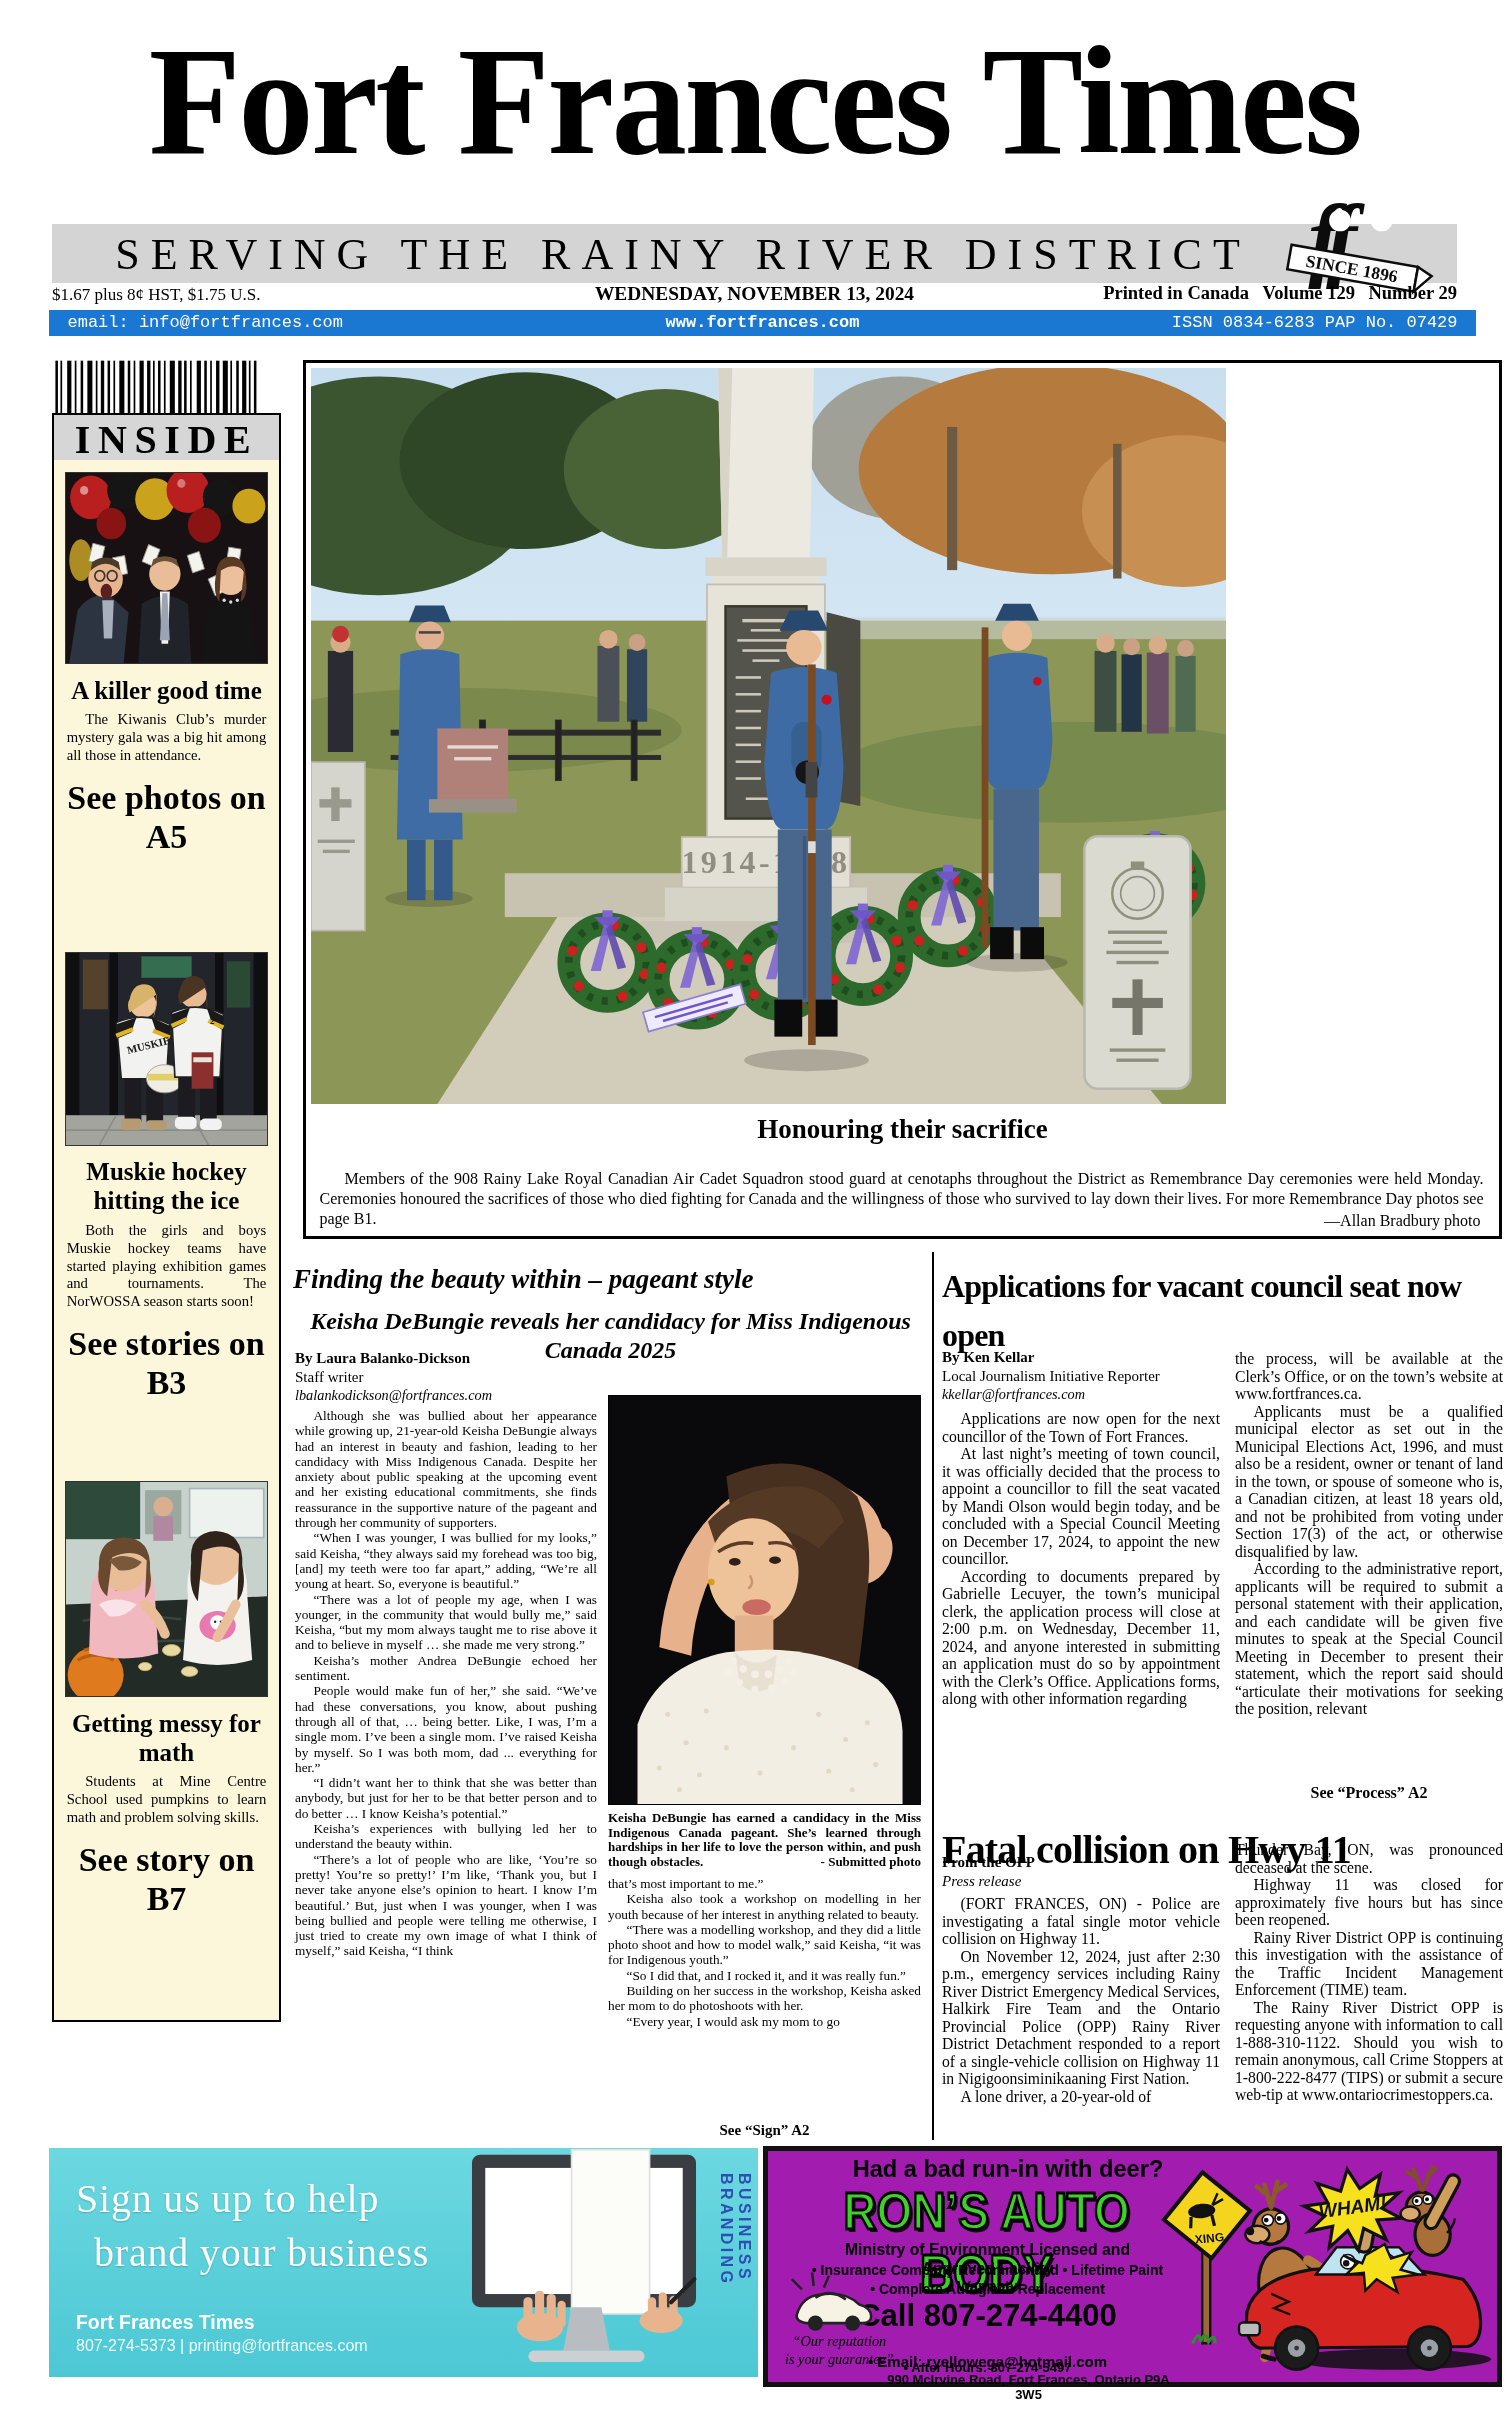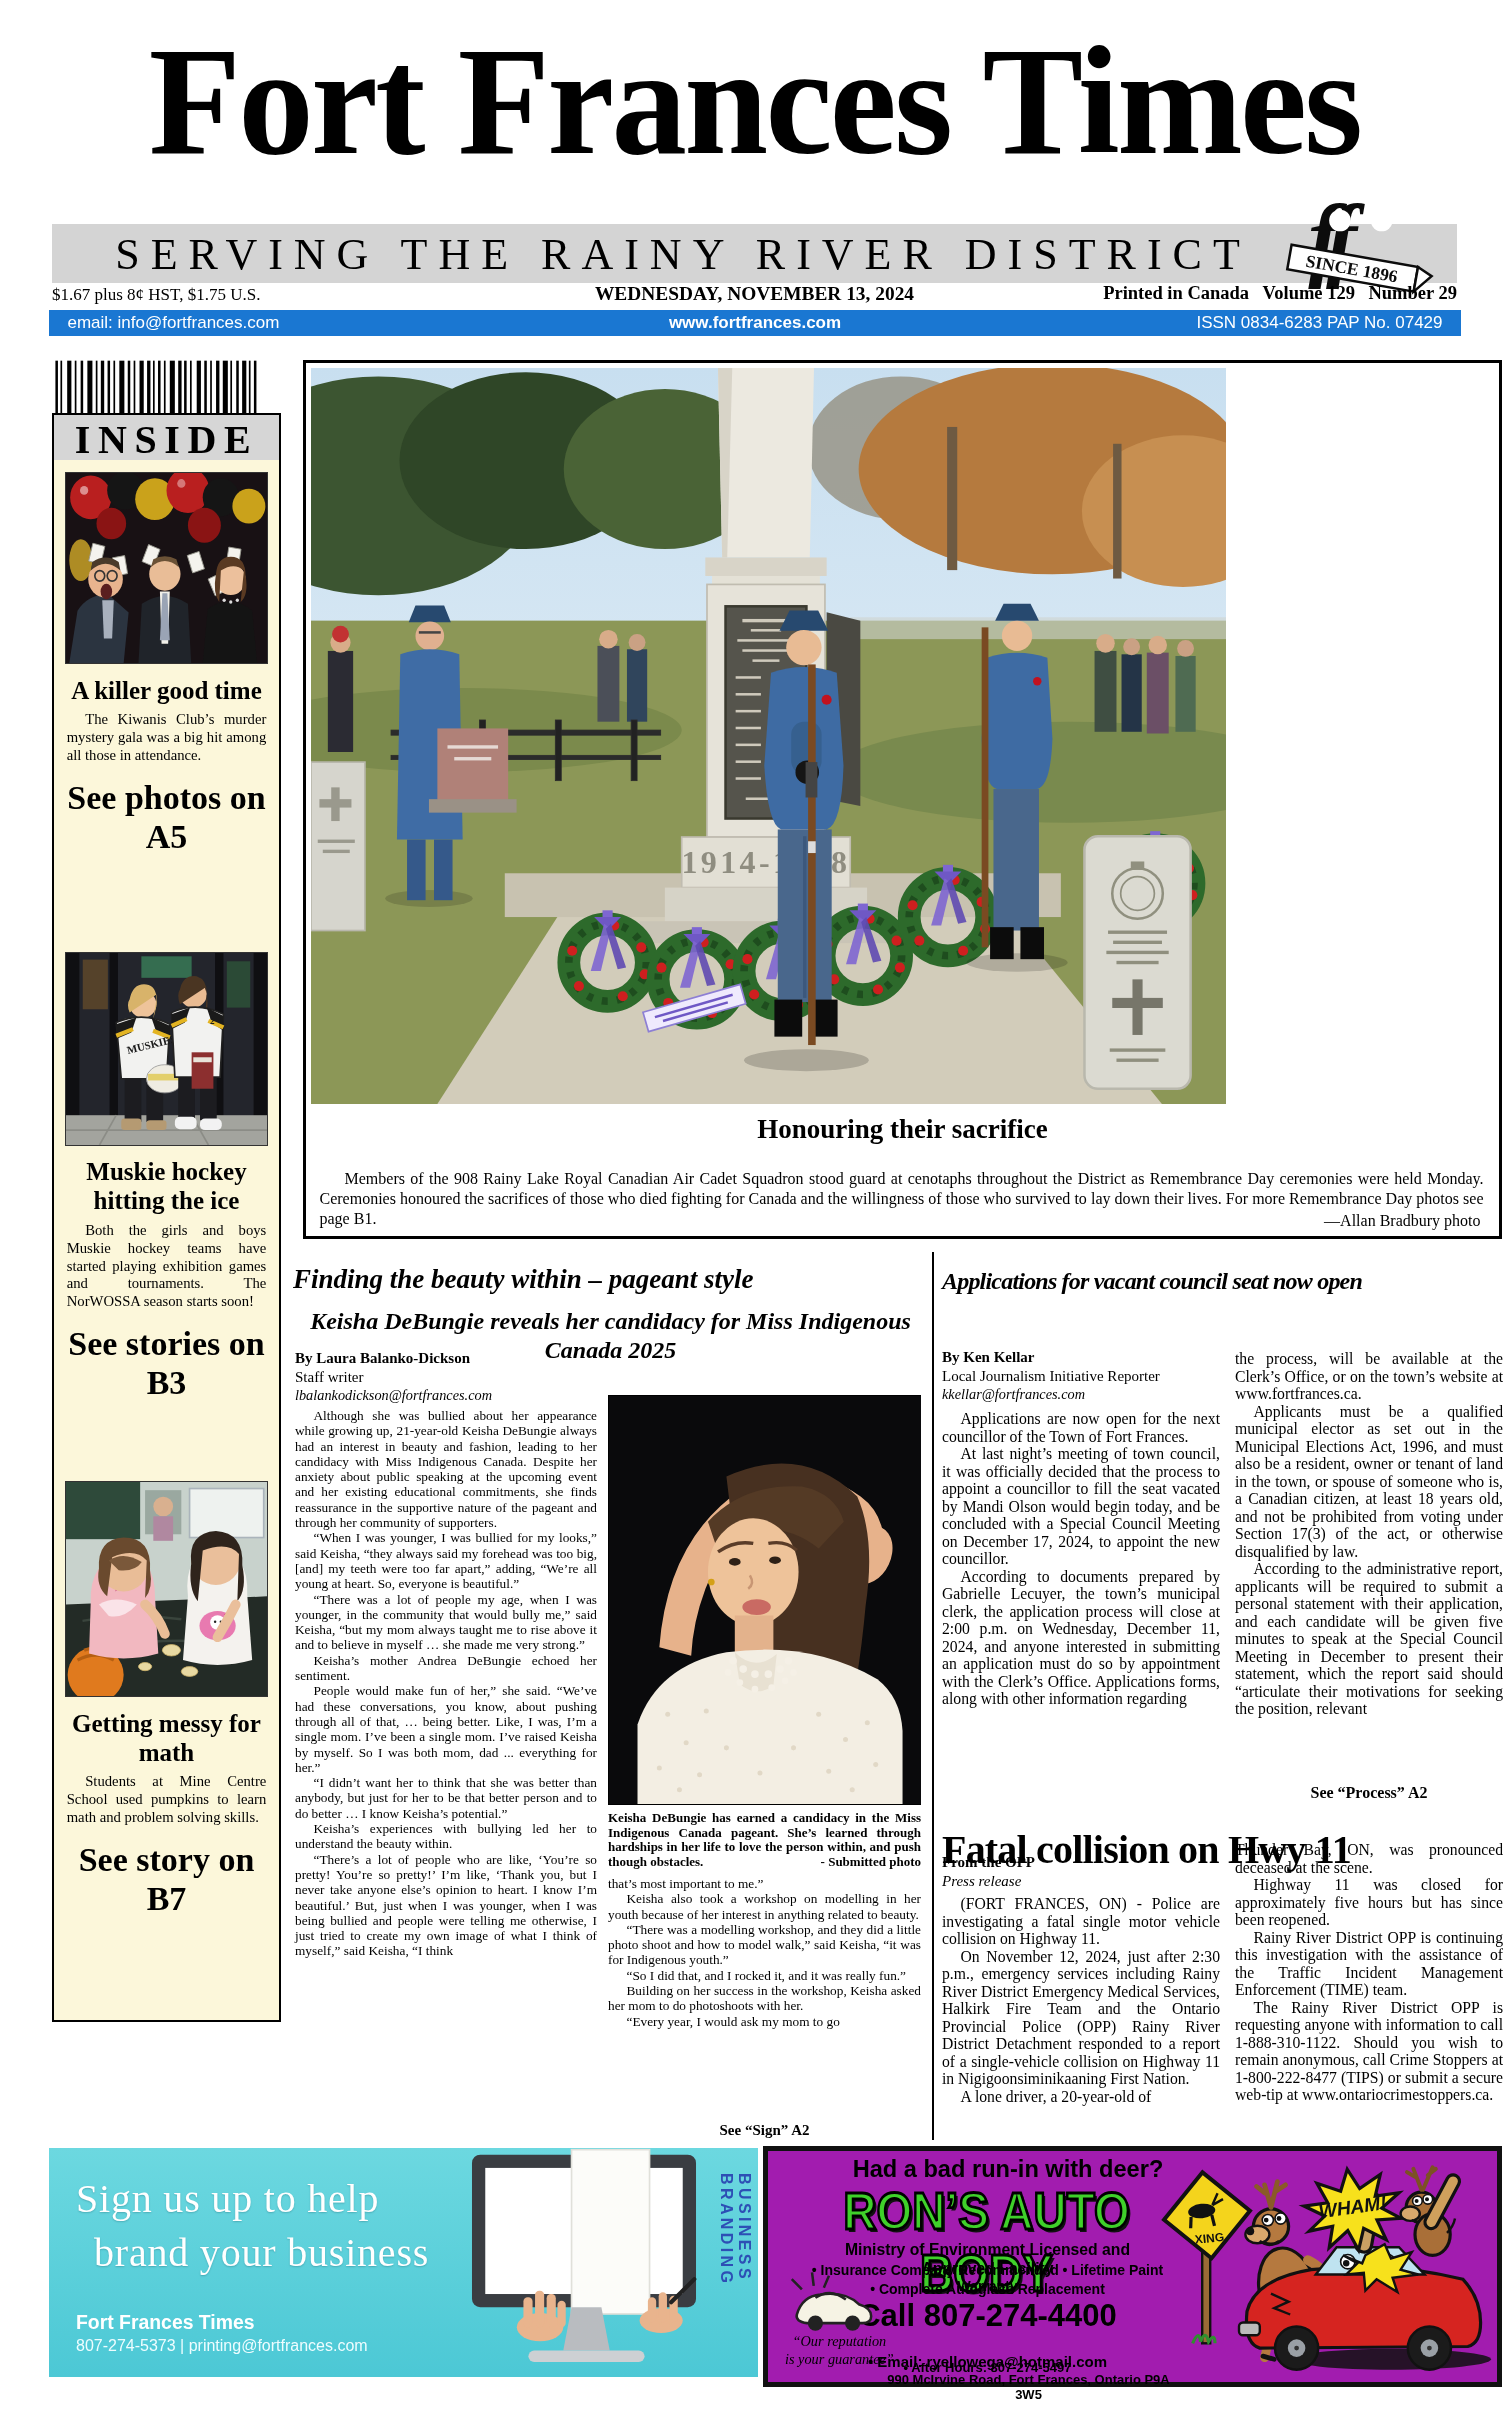--- a/index.html
+++ b/index.html
@@ -15,21 +15,21 @@
     font-size:44px;letter-spacing:11px;white-space:nowrap;}
   .ff-logo{position:absolute;right:22px;top:-39px;width:150px;height:111px;}
 
   .dateline{position:absolute;left:52px;top:283px;width:1405px;height:23.6px;}
   .dl-price{position:absolute;left:0;top:1.7px;font-size:17px;}
   .dl-date{position:absolute;left:50%;transform:translateX(-50%);top:0;font-size:19.4px;font-weight:bold;}
   .dl-right{position:absolute;right:0;top:0;font-size:18.5px;font-weight:bold;}
   .dl-right span{margin-left:13.5px;margin-top:23px;}
 
   .infobar{position:absolute;left:49px;top:310px;width:1412px;height:26px;background:#1a77d2;
-    color:#fff;font-family:Liberation Sans, sans-serif;font-size:17px;}
+    color:#fff;font-family:Liberation Mono, monospace;font-size:17px;padding-left:15px;}
   .ib-email{position:absolute;left:18.5px;top:3.4px;}
   .ib-site{position:absolute;left:50%;transform:translateX(-50%);top:3.4px;font-weight:bold;}
   .ib-issn{position:absolute;right:18.5px;top:3.4px;}
 
   
   .barcode{position:absolute;left:47px;top:357px;width:217px;height:152px;background:#fff;}
   .inside-box{position:absolute;left:52px;top:413px;width:229px;height:1609px;border:2.5px solid #000;
     background:#fcf7da;box-sizing:border-box;}
   .inside-header{height:45px;background:#d6d6d6;text-align:center;font-size:40px;font-weight:bold;
     letter-spacing:7.6px;line-height:49px;}
@@ -66,22 +66,22 @@
   #pg-colA{left:295px;top:1408px;width:302px;}
   .p-photo{position:absolute;left:608px;top:1395px;width:313px;height:410px;background:#000;border:0.8px solid #000;box-sizing:border-box;}
   .p-cap{position:absolute;left:608px;top:1811px;width:313px;font-size:13px;font-weight:bold;
     line-height:14.7px;text-align:justify;margin:0;}
   .cap-credit{float:right;}
   #pg-colB{left:608px;top:1876px;width:313px;}
   .jump{position:absolute;font-weight:bold;font-size:15px;text-align:center;}
   #pg-jump{left:608px;top:2122px;width:313px;}
   .vrule{position:absolute;left:932px;top:1252px;width:1.7px;height:888px;background:#000;}
 
-  .c-head{position:absolute;left:942px;top:1241px;width:563px;font-size:24px;font-weight:bold;
-    line-height:49px;letter-spacing:-0.8px;font-style:italic;}
+  .c-head{position:absolute;left:942px;top:1241px;width:563px;font-size:32px;font-weight:bold;
+    line-height:49px;letter-spacing:-0.8px;}
   .c-byline{position:absolute;left:942px;top:1348px;}
   #c-colA{left:942px;top:1410px;width:278px;}
   #c-colB{left:1235px;top:1350px;width:268px;}
   #c-jump{left:1235px;top:1784px;width:268px;font-size:16px;}
 
   .f-head{position:absolute;left:942px;top:1799px;width:563px;font-size:40px;font-weight:bold;letter-spacing:-0.8px;}
   .f-src{position:absolute;left:942px;top:1853px;font-size:15px;line-height:18.5px;}
   .f-src .src1{font-weight:bold;display:block;}
   .f-src .src2{font-style:italic;display:block;}
   #f-colA{left:942px;top:1895px;width:278px;}

